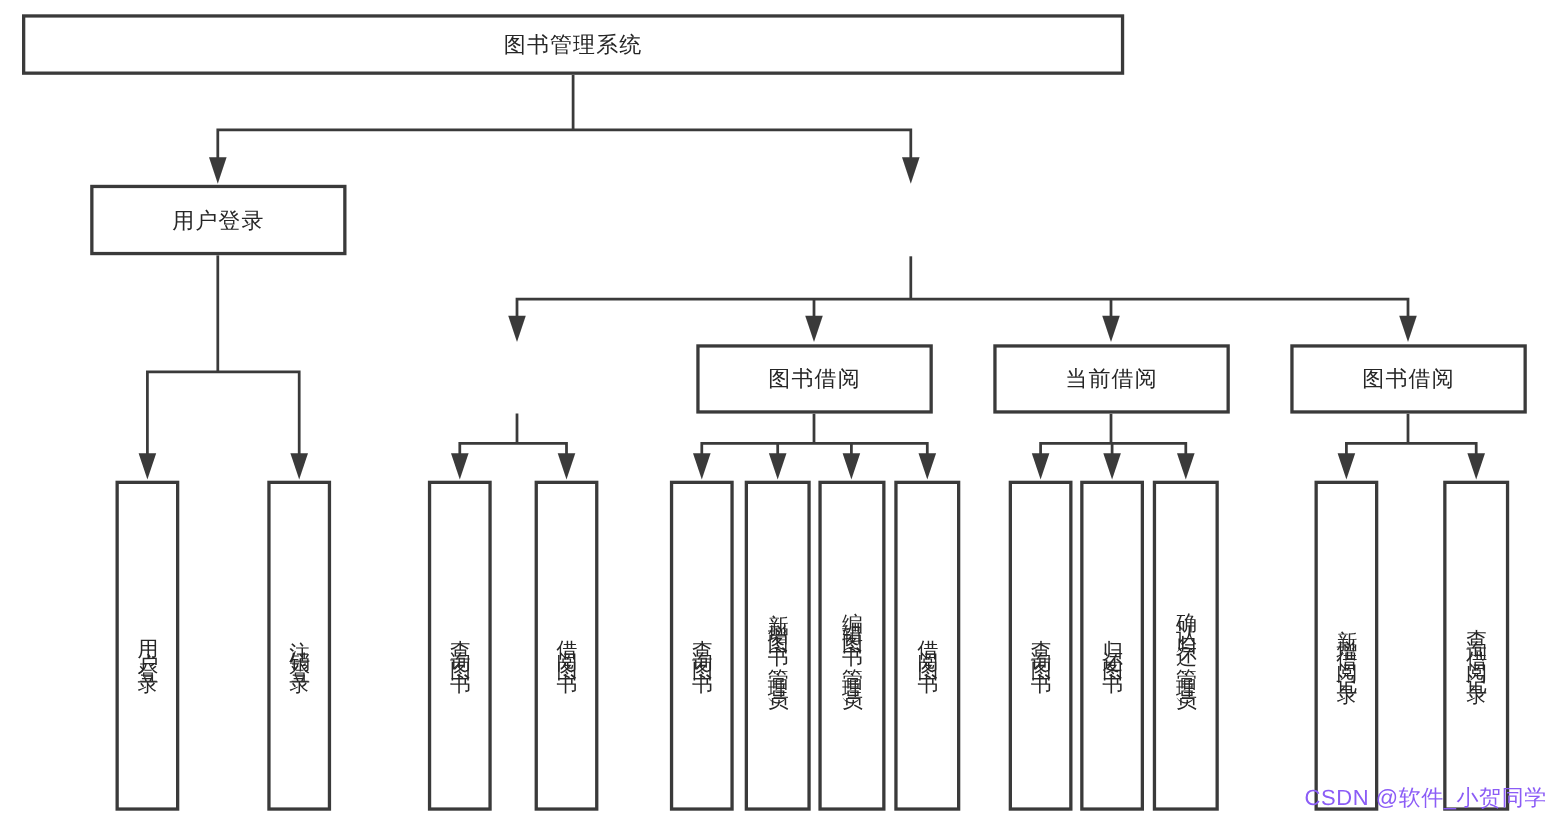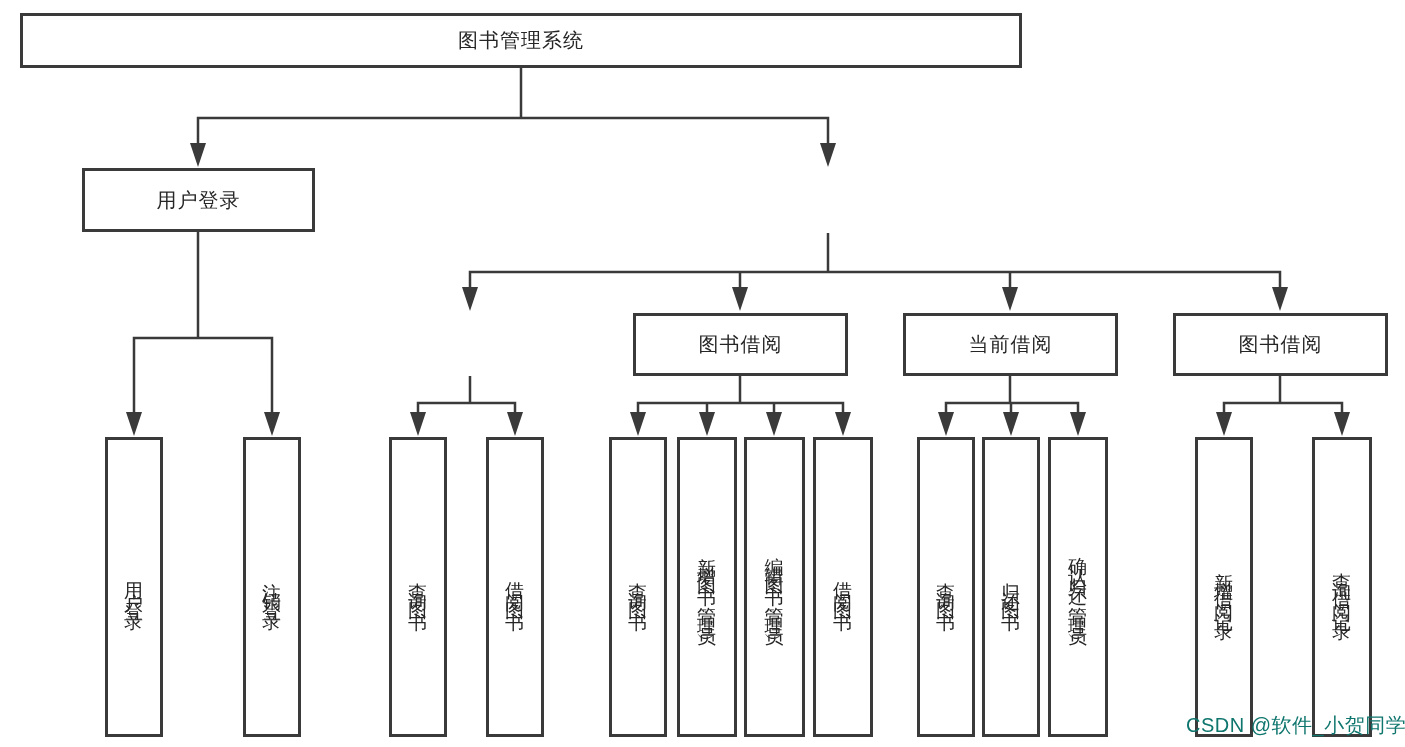--- a/index.html
+++ b/index.html
@@ -24,21 +24,21 @@
     writing-mode:vertical-rl;
     font-size:19px;
     letter-spacing:10px;
     line-height:1;
     color:#262626;
   }
   .watermark{
     position:absolute;
     left:1186px;top:712px;
     font-size:20px;
-    color:#0f766e;
+    color:#8b5cf6;
     white-space:nowrap;
     z-index:5;
     letter-spacing:0.5px;
   }
 </style>
 </head>
 <body>
 
 <div id="stage">
 

